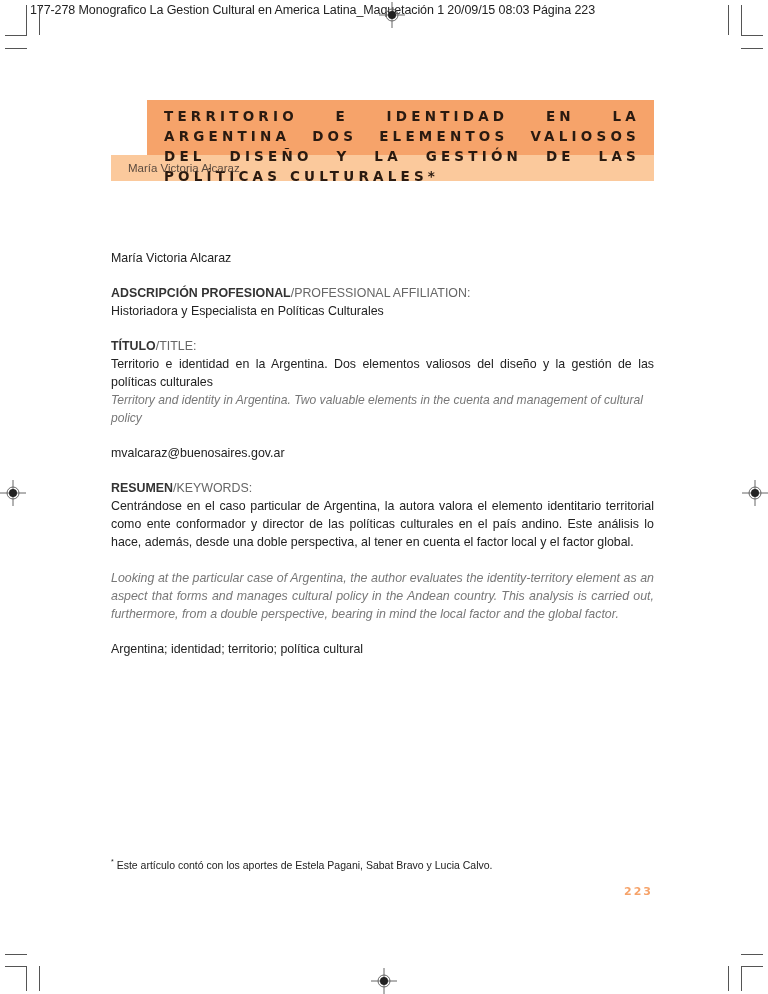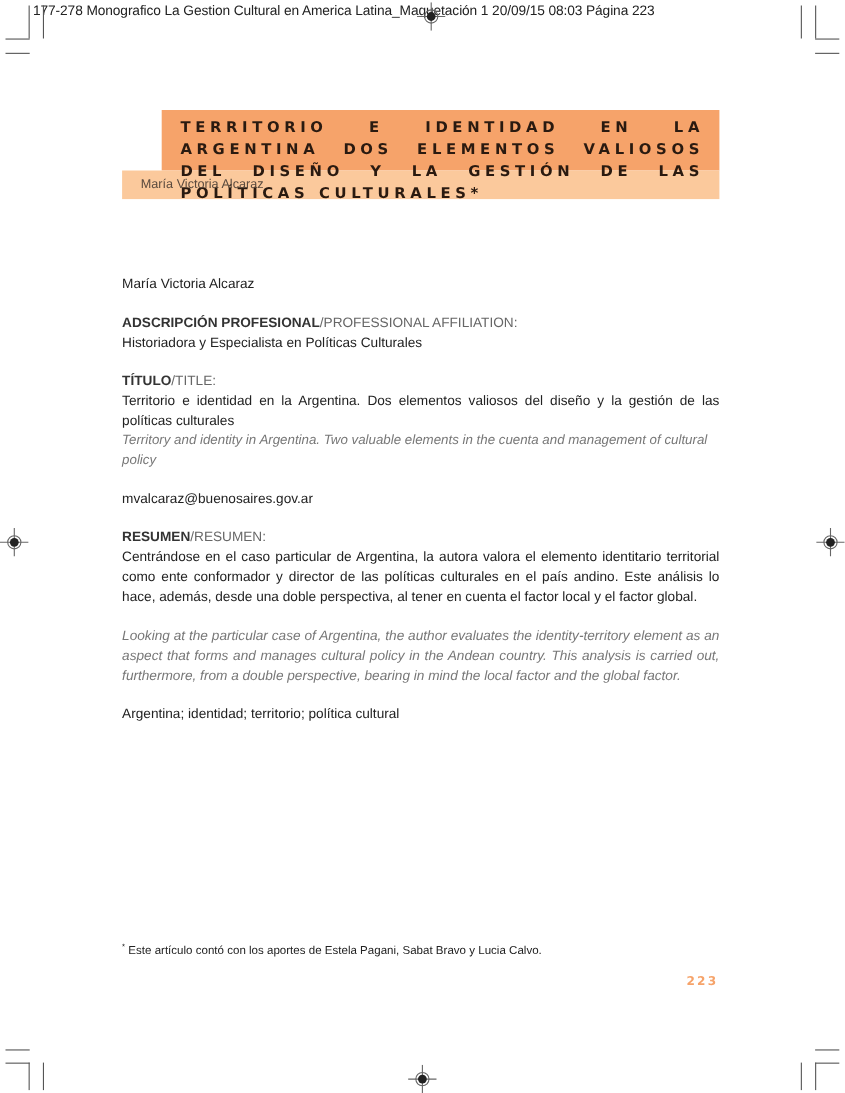--- a/index.html
+++ b/index.html
@@ -107,21 +107,21 @@
   </div>
   <div class="section">
     <div><span class="label-es">TÍTULO</span><span class="label-en">/TITLE:</span></div>
     <div class="txt justify">Territorio e identidad en la Argentina. Dos elementos valiosos del diseño y la gestión de las políticas culturales</div>
     <div class="txt-en" style="font-size:12.1px;">Territory and identity in Argentina. Two valuable elements in the cuenta and management of cultural policy</div>
   </div>
   <div class="section">
     <div class="txt">mvalcaraz@buenosaires.gov.ar</div>
   </div>
   <div class="section">
-    <div><span class="label-es">RESUMEN</span><span class="label-en">/RESUMEN:</span></div>
+    <div><span class="label-es">RESUMEN</span><span class="label-en">/KEYWORDS:</span></div>
     <div class="txt justify">Centrándose en el caso particular de Argentina, la autora valora el elemento identitario territorial como ente conformador y director de las políticas culturales en el país andino. Este análisis lo hace, además, desde una doble perspectiva, al tener en cuenta el factor local y el factor global.</div>
     <div class="gap"></div>
     <div class="txt-en justify">Looking at the particular case of Argentina, the author evaluates the identity-territory element as an aspect that forms and manages cultural policy in the Andean country. This analysis is carried out, furthermore, from a double perspective, bearing in mind the local factor and the global factor.</div>
   </div>
   <div class="section">
     <div class="txt">Argentina; identidad; territorio; política cultural</div>
   </div>
 </div>
 
 <div class="footnote"><sup>*</sup><span> Este artículo contó con los aportes de Estela Pagani, Sabat Bravo y Lucia Calvo.</span></div>

